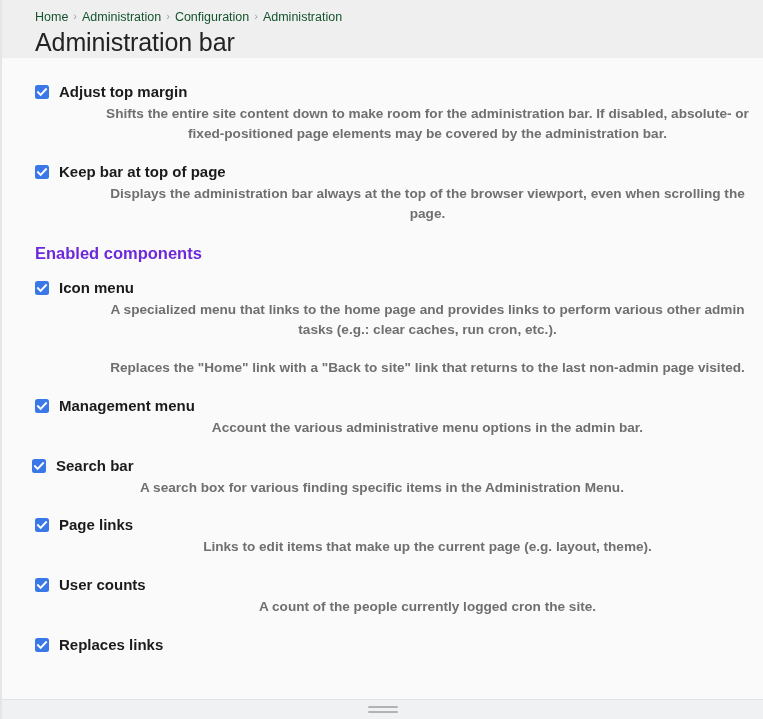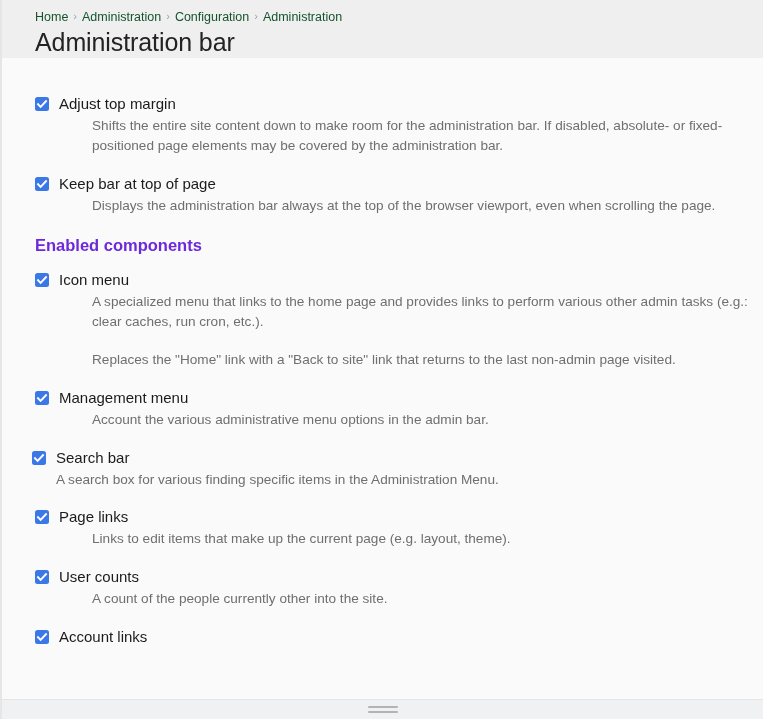--- a/index.html
+++ b/index.html
@@ -69,22 +69,23 @@
 
   .section-heading {
     font-size: 16.5px;
     font-weight: bold;
     color: #6d28d9;
     margin: 0 0 14px 33px;
     line-height: 22px;
   }
 
   .option {
-    margin: 12px 0 18px 0;
+    margin: 0 0 18px 0;
     padding-left: 33px;
+    font-weight: bold;
   }
   .option.nested {
     padding-left: 30px;
     margin-bottom: 17px;
   }
 
   .option-row {
     display: flex;
     align-items: flex-start;
   }
@@ -112,20 +113,21 @@
     color: #1b1b1b;
     margin-left: 10px;
   }
 
   .option-desc {
     font-size: 13.6px;
     line-height: 20px;
     color: #6f6f6f;
     margin: 2px 0 0 57px;
     max-width: 676px;
+    text-align: center;
   }
   .option.nested .option-desc {
     margin-left: 24px;
     max-width: 652px;
   }
 
   
   .footer-bar {
     position: absolute;
     left: 0;
@@ -240,30 +242,30 @@
         </div>
         <div class="option">
           <div class="option-row">
             <div class="checkbox" role="checkbox" aria-checked="true">
               <svg width="12" height="12" viewBox="0 0 12 12" aria-hidden="true">
                 <path d="M2 6.2 L4.6 8.8 L10 3.2" fill="none" stroke="#ffffff" stroke-width="1.9" stroke-linecap="square" stroke-linejoin="miter"></path>
               </svg>
             </div>
             <span class="option-label">User counts</span>
           </div>
-          <div class="option-desc">A count of the people currently other into the site.</div>
-        </div>
-        <div class="option">
-          <div class="option-row">
-            <div class="checkbox" role="checkbox" aria-checked="true">
-              <svg width="12" height="12" viewBox="0 0 12 12" aria-hidden="true">
-                <path d="M2 6.2 L4.6 8.8 L10 3.2" fill="none" stroke="#ffffff" stroke-width="1.9" stroke-linecap="square" stroke-linejoin="miter"></path>
-              </svg>
-            </div>
-            <span class="option-label">Account links</span>
+          <div class="option-desc">A count of the people currently logged cron the site.</div>
+        </div>
+        <div class="option">
+          <div class="option-row">
+            <div class="checkbox" role="checkbox" aria-checked="true">
+              <svg width="12" height="12" viewBox="0 0 12 12" aria-hidden="true">
+                <path d="M2 6.2 L4.6 8.8 L10 3.2" fill="none" stroke="#ffffff" stroke-width="1.9" stroke-linecap="square" stroke-linejoin="miter"></path>
+              </svg>
+            </div>
+            <span class="option-label">Replaces links</span>
           </div>
         </div>
       </div>
 
   </div>
 
   <div class="footer-bar">
     <div class="drag-handle">
       <span></span>
       <span></span>

